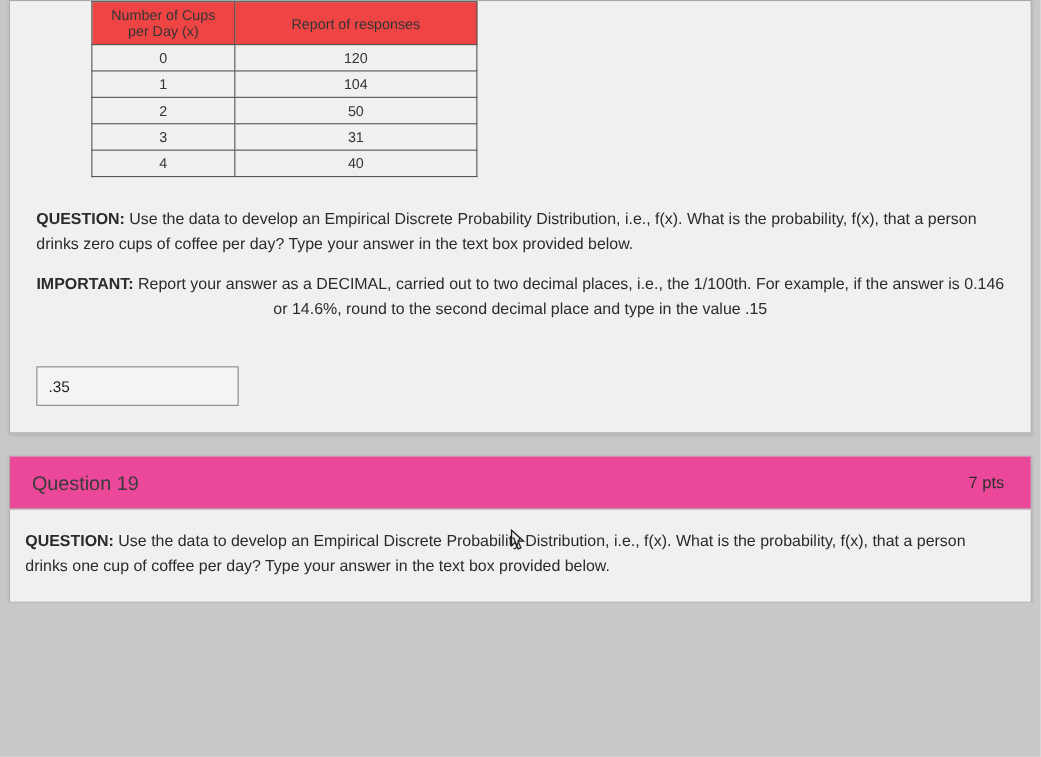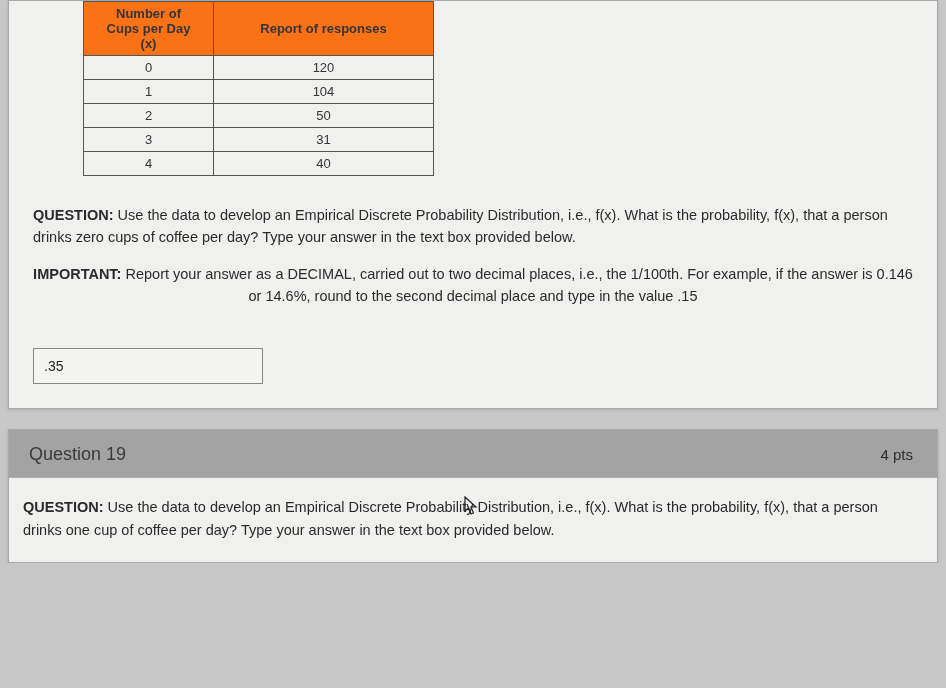--- a/index.html
+++ b/index.html
@@ -26,50 +26,50 @@
       font-size: 13px;
       color: #353535;
     }
     table.data th, table.data td {
       border: 1px solid #555;
       padding: 4px 14px;
       text-align: center;
       font-weight: normal;
     }
     table.data th {
-      font-weight: 700;
-      background: #f97316;
+      font-weight: 400;
+      background: #ef4444;
     }
     table.data th.col1 { width: 130px; }
     table.data th.col2 { width: 220px; }
     .qtext {
       font-size: 14.5px;
       line-height: 1.55;
       margin-top: 28px;
       color: #2b2b2b;
     }
     .qtext .label { font-weight: 700; }
     .answer-input {
       margin-top: 40px;
-      width: 230px;
+      width: 184px;
       height: 36px;
       border: 1px solid #888;
       background: #f4f4f2;
       padding: 6px 10px;
       font-size: 14px;
       font-family: inherit;
       color: #222;
     }
     .question-header {
       display: flex;
       justify-content: space-between;
       align-items: center;
       padding: 14px 24px 12px 20px;
       border-bottom: 1px solid #b0b0b0;
-      background: #a3a3a3;
+      background: #ec4899;
     }
     .question-title {
       font-size: 18px;
       color: #3a3a3a;
       font-weight: 500;
     }
     .points {
       font-size: 15px;
       color: #2d2d2d;
     }
@@ -133,21 +133,21 @@
       <span class="label">IMPORTANT:</span><span> Report your answer as a DECIMAL, carried out to two decimal places, i.e., the 1/100th. For example, if the answer is 0.146 or 14.6%, round to the second decimal place and type in the value .15</span>
     </p>
 
     <input type="text" class="answer-input" value=".35" style="">
   </div>
 </div>
 
 <div class="question-card" style="margin-bottom:0;">
   <div class="question-header">
     <div class="question-title">Question 19</div>
-    <div class="points">4 pts</div>
+    <div class="points">7 pts</div>
   </div>
   <div class="q19-body">
     <span class="cursor">
       <svg viewBox="0 0 16 20">
           <path d="M1 1 L1 15 L4.5 12 L7 18 L9.5 17 L7 11 L12 11 Z" fill="none" stroke="#222" stroke-width="1.2"></path>
         </svg>
     </span>
     <p>
       <span class="label" style="font-weight:700;">QUESTION:</span><span> Use the data to develop an Empirical Discrete Probability Distribution, i.e., f(x). What is the probability, f(x), that a person drinks one cup of coffee per day? Type your answer in the text box provided below.</span>
     </p>

